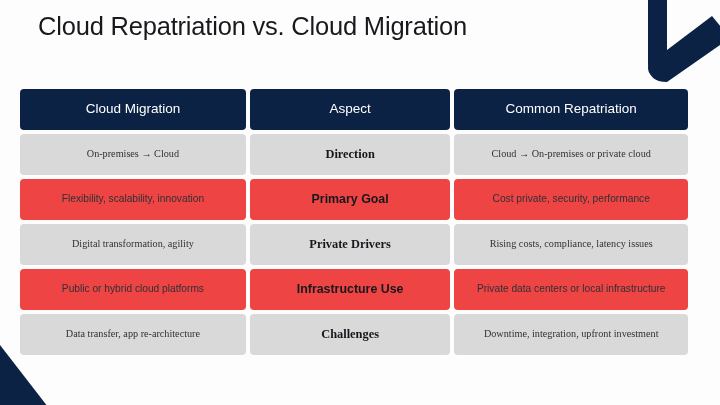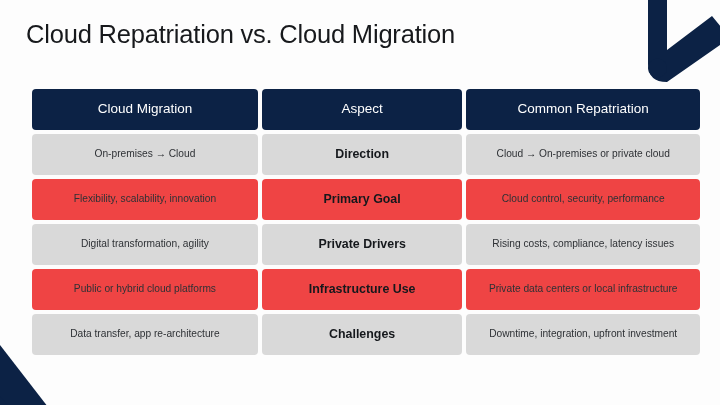--- a/index.html
+++ b/index.html
@@ -37,34 +37,33 @@
     left: -4px;
     bottom: -2px;
     width: 96px;
     height: 62px;
     pointer-events: none;
   }
 
   
   .title {
     position: absolute;
-    left: 26px;
+    left: 38px;
     top: 12px;
     font-size: 25.5px;
     font-weight: 400;
     letter-spacing: -0.2px;
     color: #17191c;
     white-space: nowrap;
-    margin-top: 8px;
   }
 
   
   .table {
     position: absolute;
-    left: 32px;
+    left: 20px;
     top: 89px;
     width: 668px;
     display: flex;
     flex-direction: column;
     gap: 4px;
   }
   .row {
     display: flex;
     gap: 4px;
     width: 100%;
@@ -94,21 +93,21 @@
     height: 41px;
     font-size: 10.2px;
     color: #2e3135;
     font-weight: 400;
   }
   .data-row .cell.aspect {
     font-size: 12.4px;
     color: #15181c;
     font-weight: 600;
   }
-  .row-shade-dark .cell { background: #d9d9d9; }
+  .row-shade-dark .cell { background: #d9d9d9; font-family: Liberation Serif, serif; }
   .row-shade-light .cell { background: #ef4444; }
 </style>
 </head>
 <body>
 
 <div id="slide">
 
   <svg class="deco-tr" viewBox="0 0 92 86" xmlns="http://www.w3.org/2000/svg" aria-hidden="true">
     <path d="M14 -10 L33 -10 L33 52 L78 18 L96 40 L33 84 Q14 84 14 66 Z" fill="#0c2245"></path>
     <circle cx="23.5" cy="70" r="9.5" fill="#0c2245"></circle>
@@ -131,21 +130,21 @@
 
     <div class="row data-row row-shade-dark">
       <div class="cell col-0">On-premises → Cloud</div>
       <div class="cell col-1 aspect">Direction</div>
       <div class="cell col-2">Cloud → On-premises or private cloud</div>
     </div>
 
     <div class="row data-row row-shade-light">
       <div class="cell col-0">Flexibility, scalability, innovation</div>
       <div class="cell col-1 aspect">Primary Goal</div>
-      <div class="cell col-2">Cloud control, security, performance</div>
+      <div class="cell col-2">Cost private, security, performance</div>
     </div>
 
     <div class="row data-row row-shade-dark">
       <div class="cell col-0">Digital transformation, agility</div>
       <div class="cell col-1 aspect">Private Drivers</div>
       <div class="cell col-2">Rising costs, compliance, latency issues</div>
     </div>
 
     <div class="row data-row row-shade-light">
       <div class="cell col-0">Public or hybrid cloud platforms</div>

